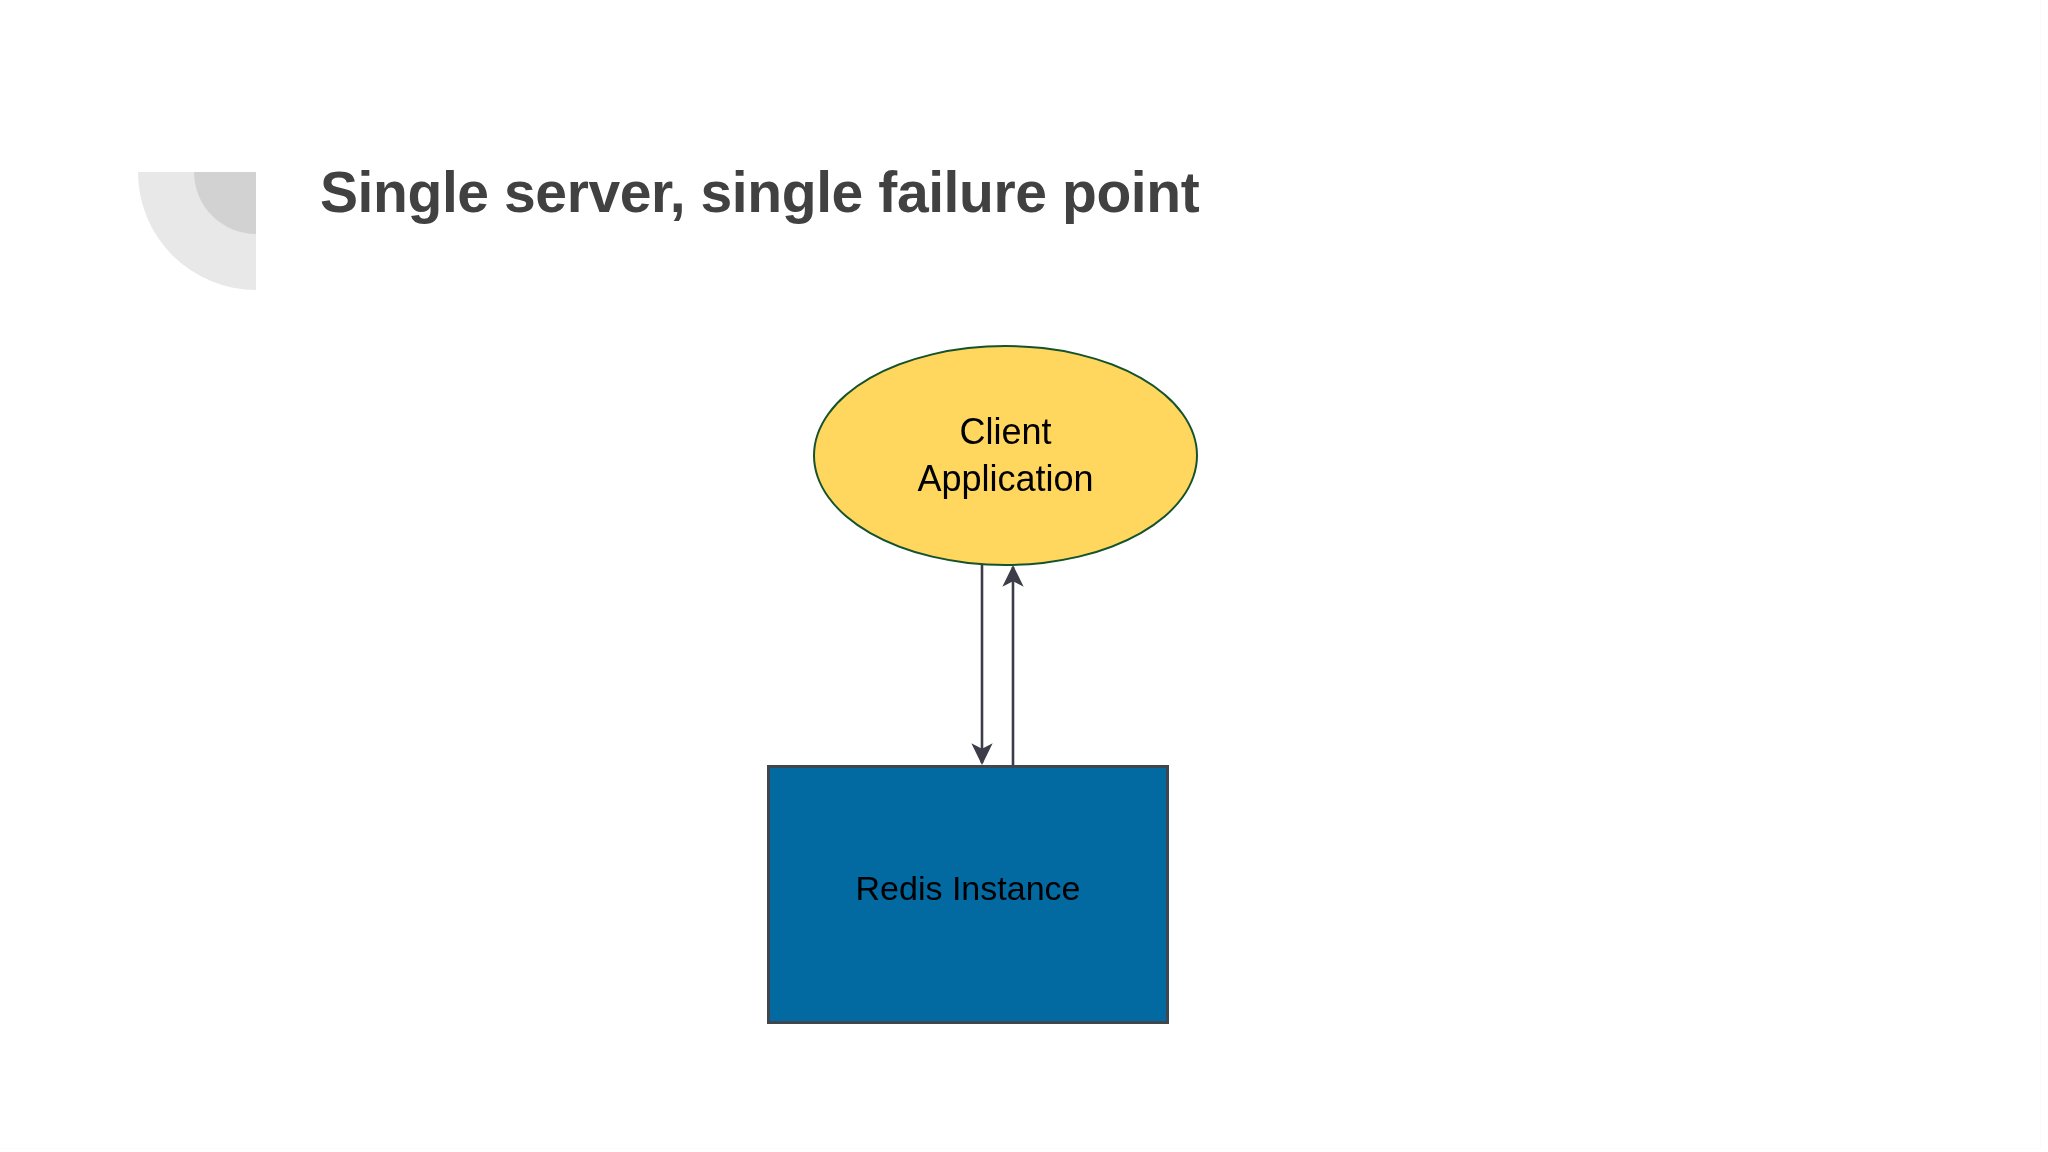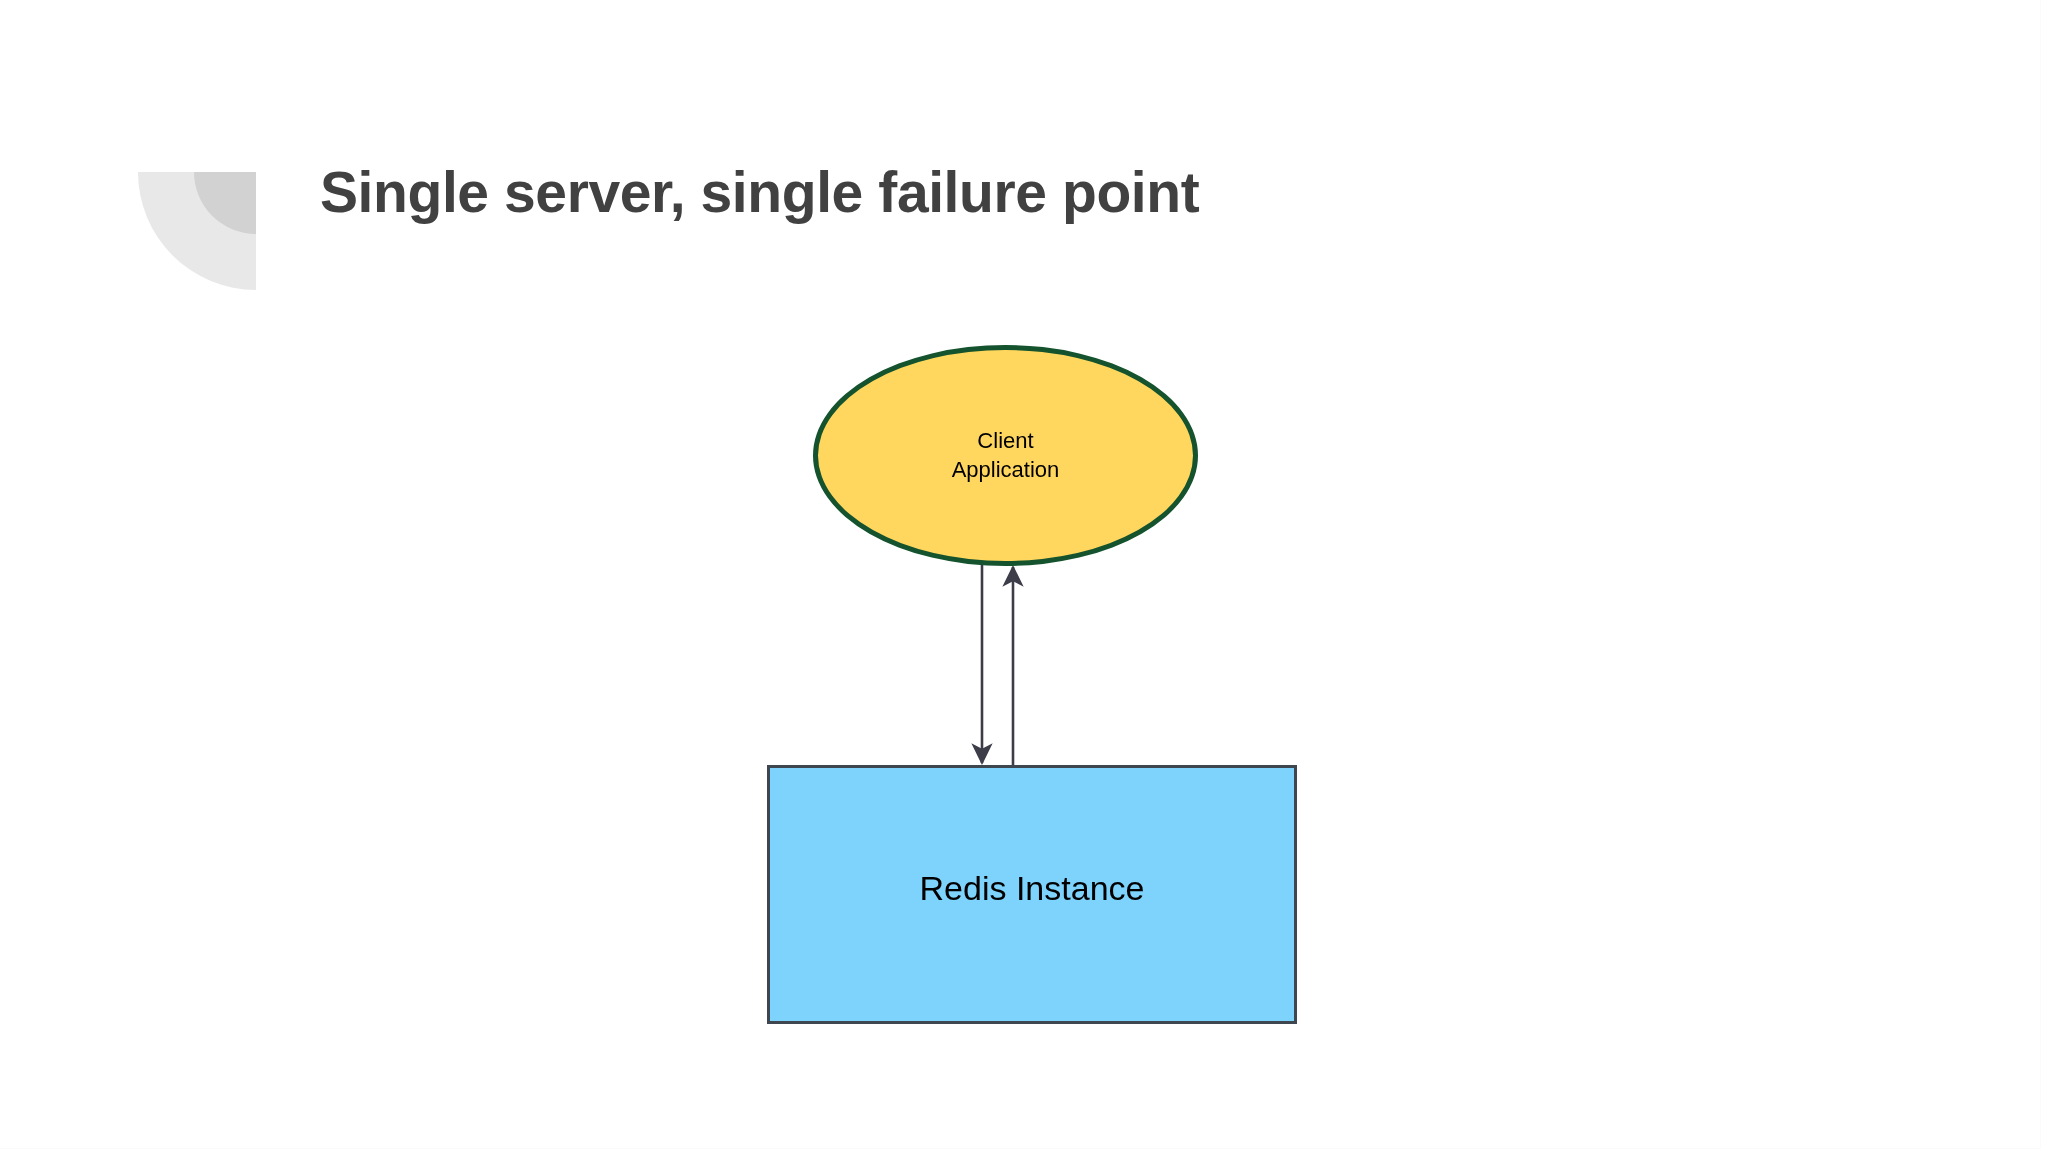--- a/index.html
+++ b/index.html
@@ -90,32 +90,32 @@
     text-align: center;
     color: #000000;
   }
 
   .node-client {
     left: 813px;
     top: 345px;
     width: 385px;
     height: 221px;
     background: #ffd75e;
-    border: 5px solid #14532d;
+    border: 2px solid #14532d;
     border-radius: 50%;
-    font-size: 22px;
+    font-size: 36px;
     line-height: 1.28;
   }
 
   .node-redis {
     left: 767px;
     top: 765px;
-    width: 530px;
+    width: 402px;
     height: 259px;
-    background: #7dd3fc;
+    background: #0369a1;
     border: 3px solid #3e4650;
     font-size: 34px;
   }
   .node-redis .node-label {
     position: relative;
     top: -6px;
   }
 
   .edges {
     position: absolute;

